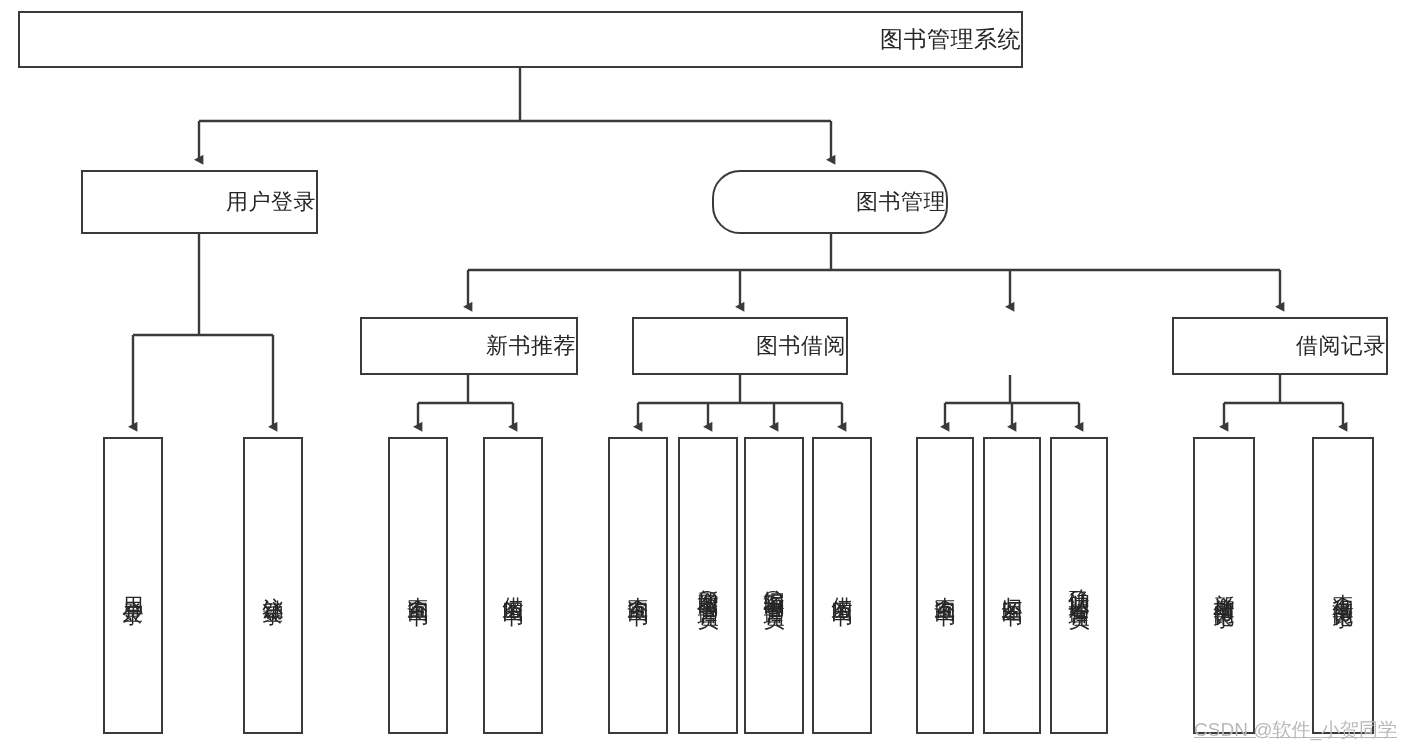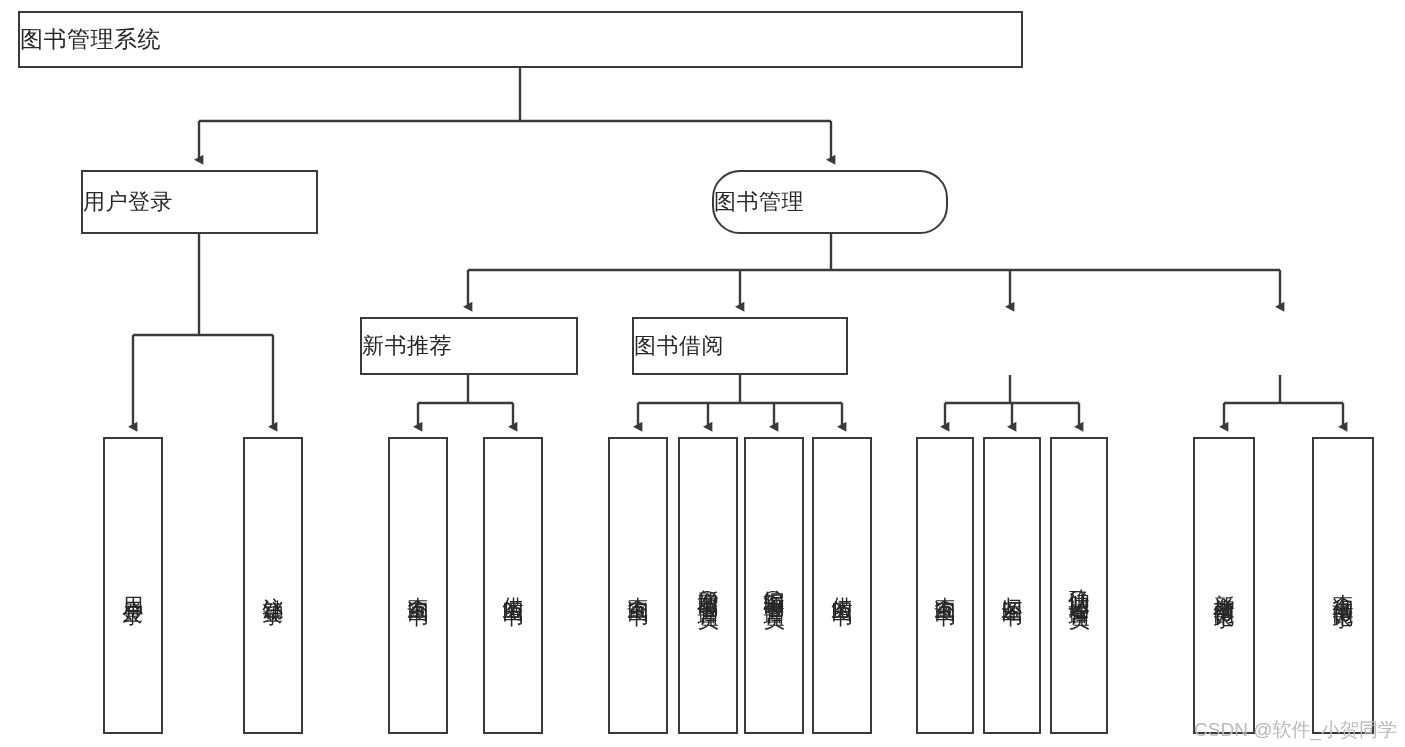--- a/index.html
+++ b/index.html
@@ -26,21 +26,21 @@
     height: 747px;
     pointer-events: none;
   }
   .node {
     position: absolute;
     box-sizing: border-box;
     border: 2px solid #3a3a3a;
     background: #ffffff;
     display: flex;
     align-items: center;
-    justify-content: flex-start;
+    justify-content: flex-end;
     color: #1f1f1f;
     z-index: 2;
   }
   .node-label {
     display: block;
     text-align: center;
     line-height: 1.18;
     color: #262626;
     letter-spacing: 0.5px;
   }
@@ -68,20 +68,21 @@
   }
   .watermark {
     position: absolute;
     right: 8px;
     bottom: 4px;
     font-size: 19px;
     color: #b9b9b9;
     white-space: nowrap;
     z-index: 5;
     font-family: "Liberation Sans", "DejaVu Sans", sans-serif;
+    text-decoration: underline;
   }
 </style>
 </head>
 <body>
 
 <div id="diagram-root">
 
   <svg id="edge-layer" viewBox="0 0 1405 747" xmlns="http://www.w3.org/2000/svg">
     <defs>
       <marker id="arrow" markerWidth="10" markerHeight="10" refX="5.2" refY="5" orient="auto" markerUnits="userSpaceOnUse">
@@ -142,20 +143,23 @@
   <div class="node horiz" style="left:712px; top:170px; width:236px; height:64px;border-radius:28px;">
     <span class="node-label">图书管理</span>
   </div>
 
   <div class="node horiz" style="left:360px; top:317px; width:218px; height:58px;">
     <span class="node-label">新书推荐</span>
   </div>
   <div class="node horiz" style="left:632px; top:317px; width:216px; height:58px;">
     <span class="node-label">图书借阅</span>
   </div>
+  <div class="node horiz" style="left:1172px; top:317px; width:216px; height:58px;">
+    <span class="node-label">借阅记录</span>
+  </div>
 
   <div class="node vert" style="left:103px; top:437px; width:60px; height:297px;">
     <span class="node-label">用户登录</span>
   </div>
   <div class="node vert" style="left:243px; top:437px; width:60px; height:297px;">
     <span class="node-label">注销登录</span>
   </div>
 
   <div class="node vert" style="left:388px; top:437px; width:60px; height:297px;">
     <span class="node-label">查询图书</span>

